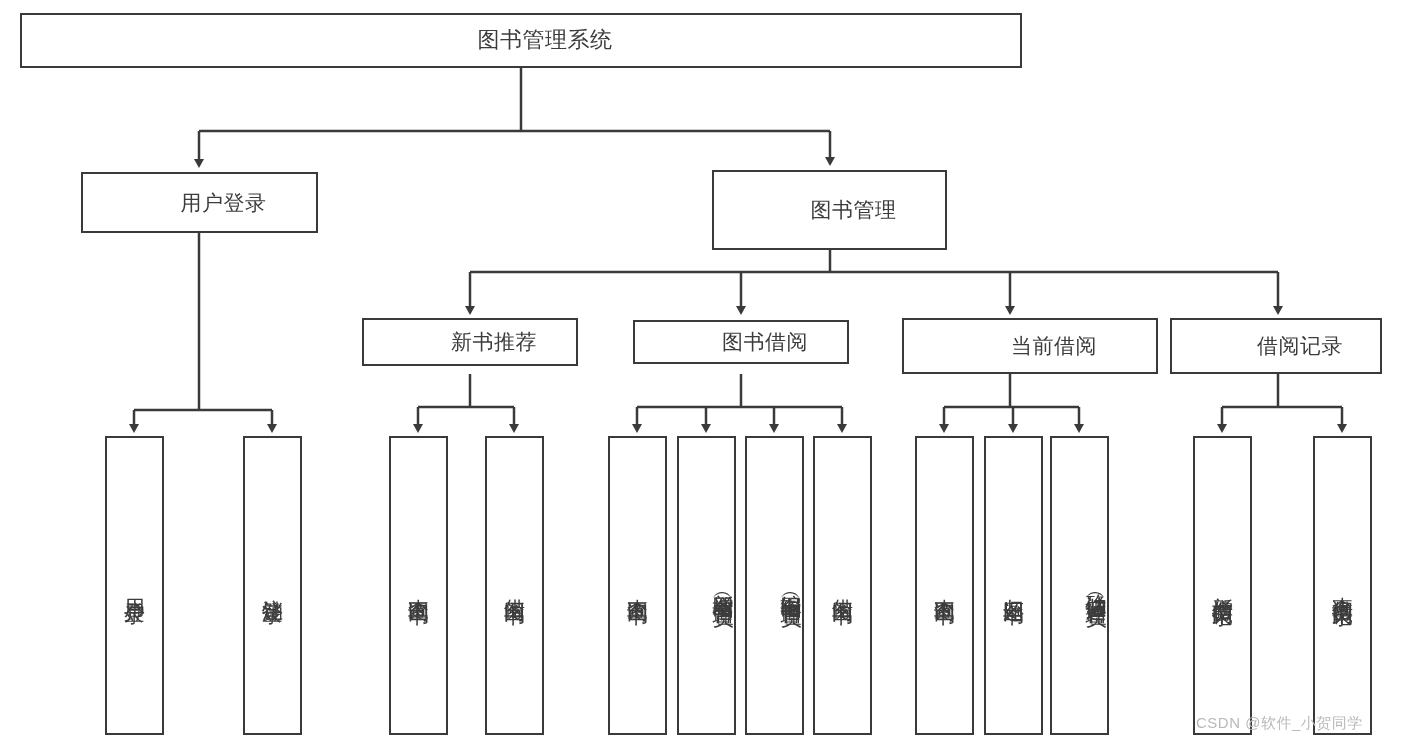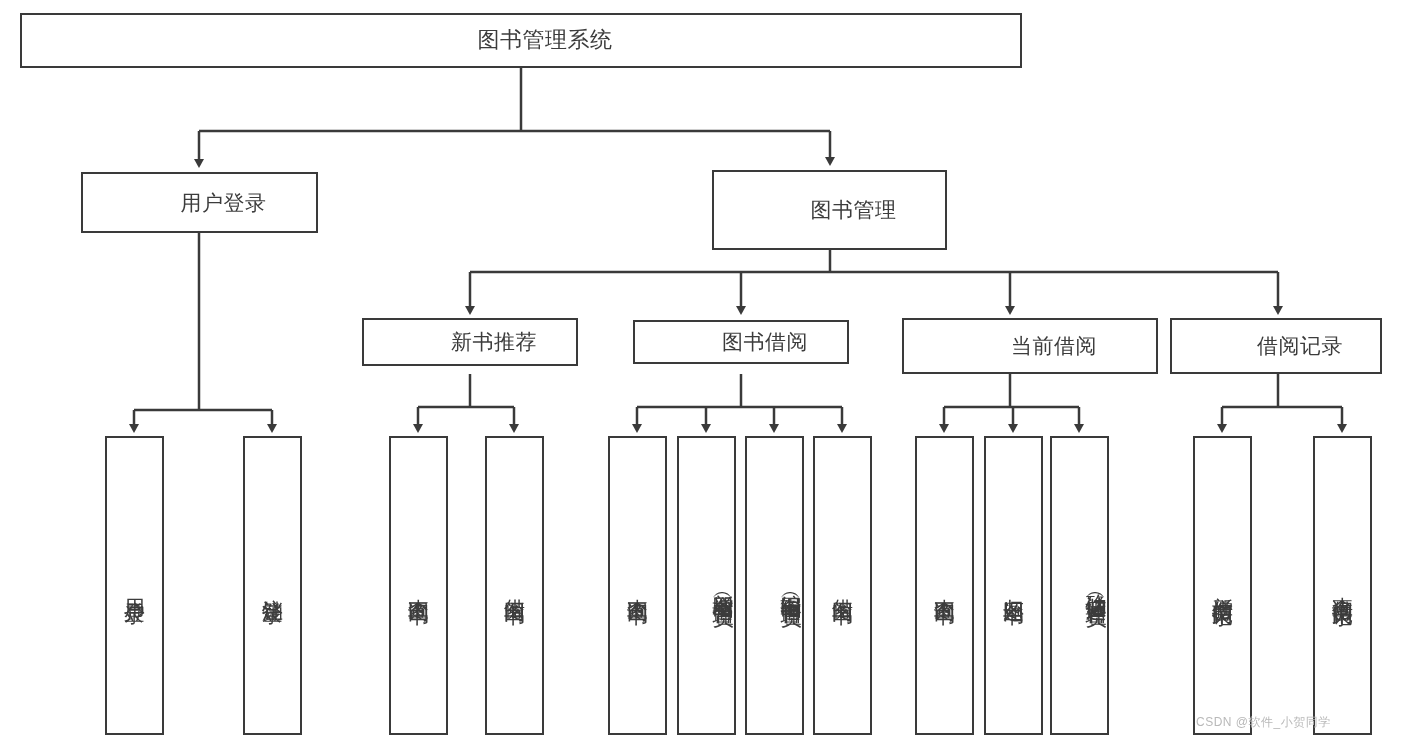--- a/index.html
+++ b/index.html
@@ -51,21 +51,21 @@
   svg.edges {
     position: absolute;
     left: 0;
     top: 0;
     width: 1405px;
     height: 747px;
     pointer-events: none;
   }
   .watermark {
     position: absolute;
-    font-size: 12px;
+    font-size: 15px;
     color: #b9b9b9;
     white-space: nowrap;
     letter-spacing: 0.5px;
   }
 </style>
 </head>
 <body>
 
 <div id="canvas">
 

